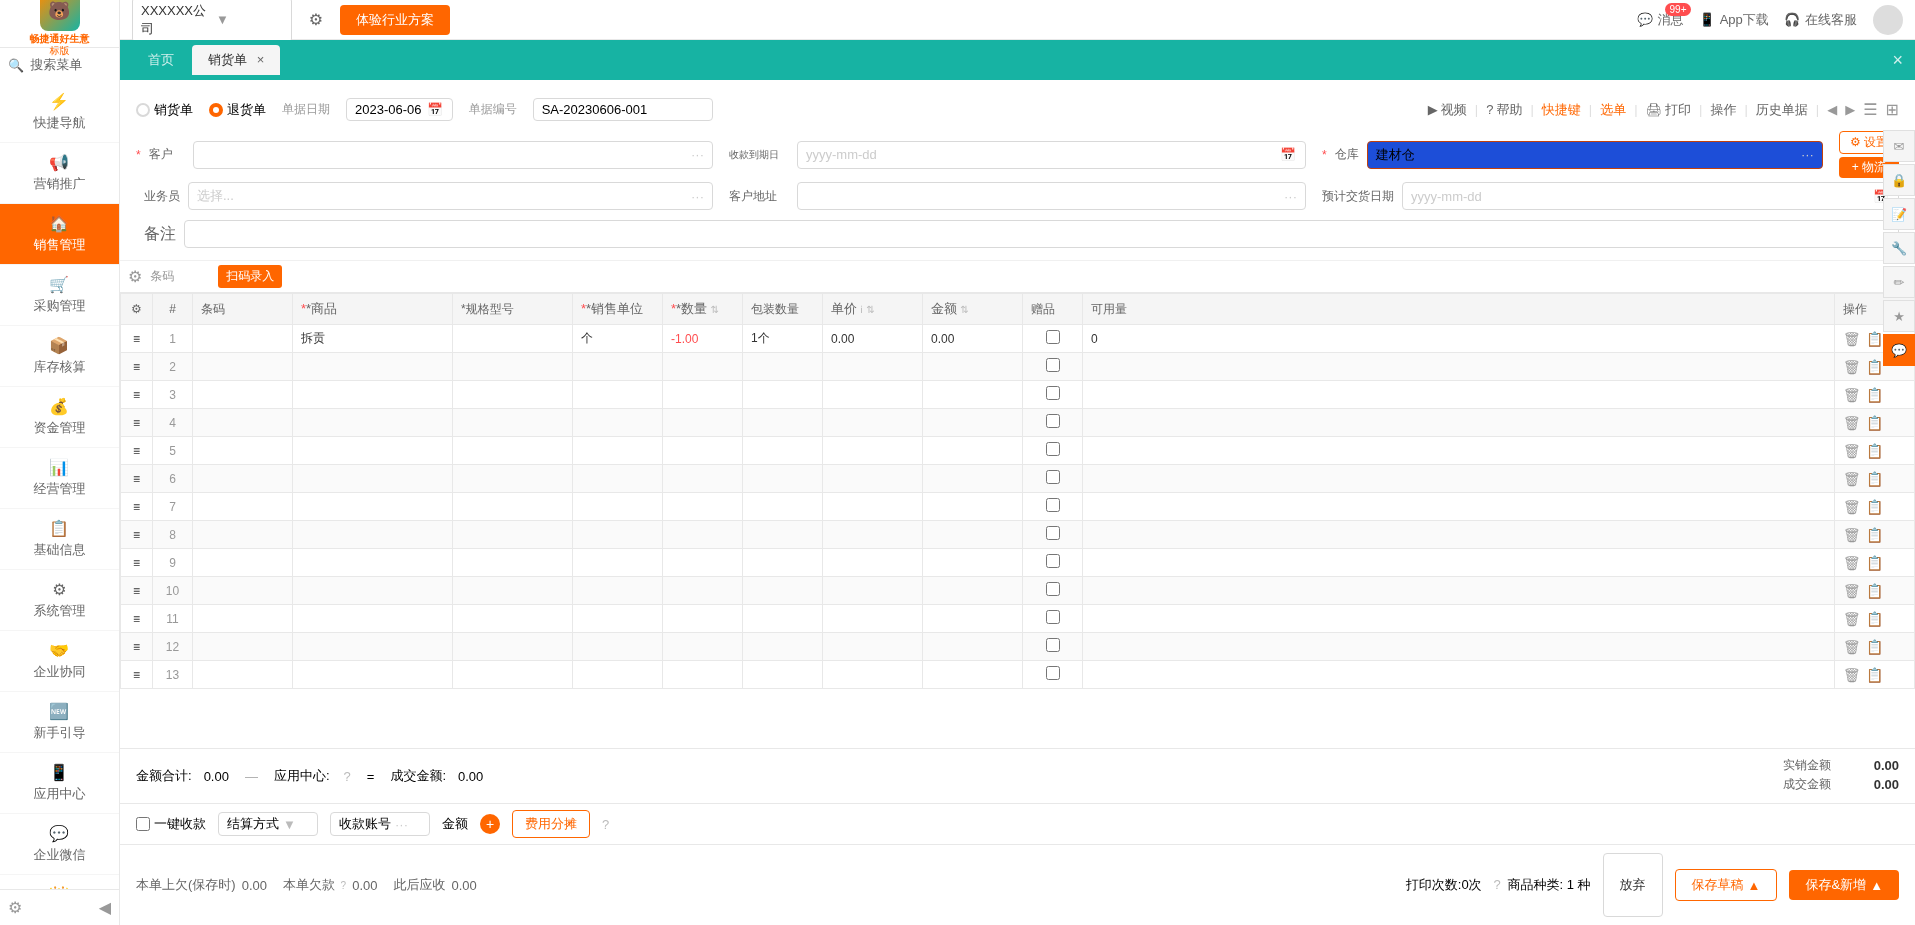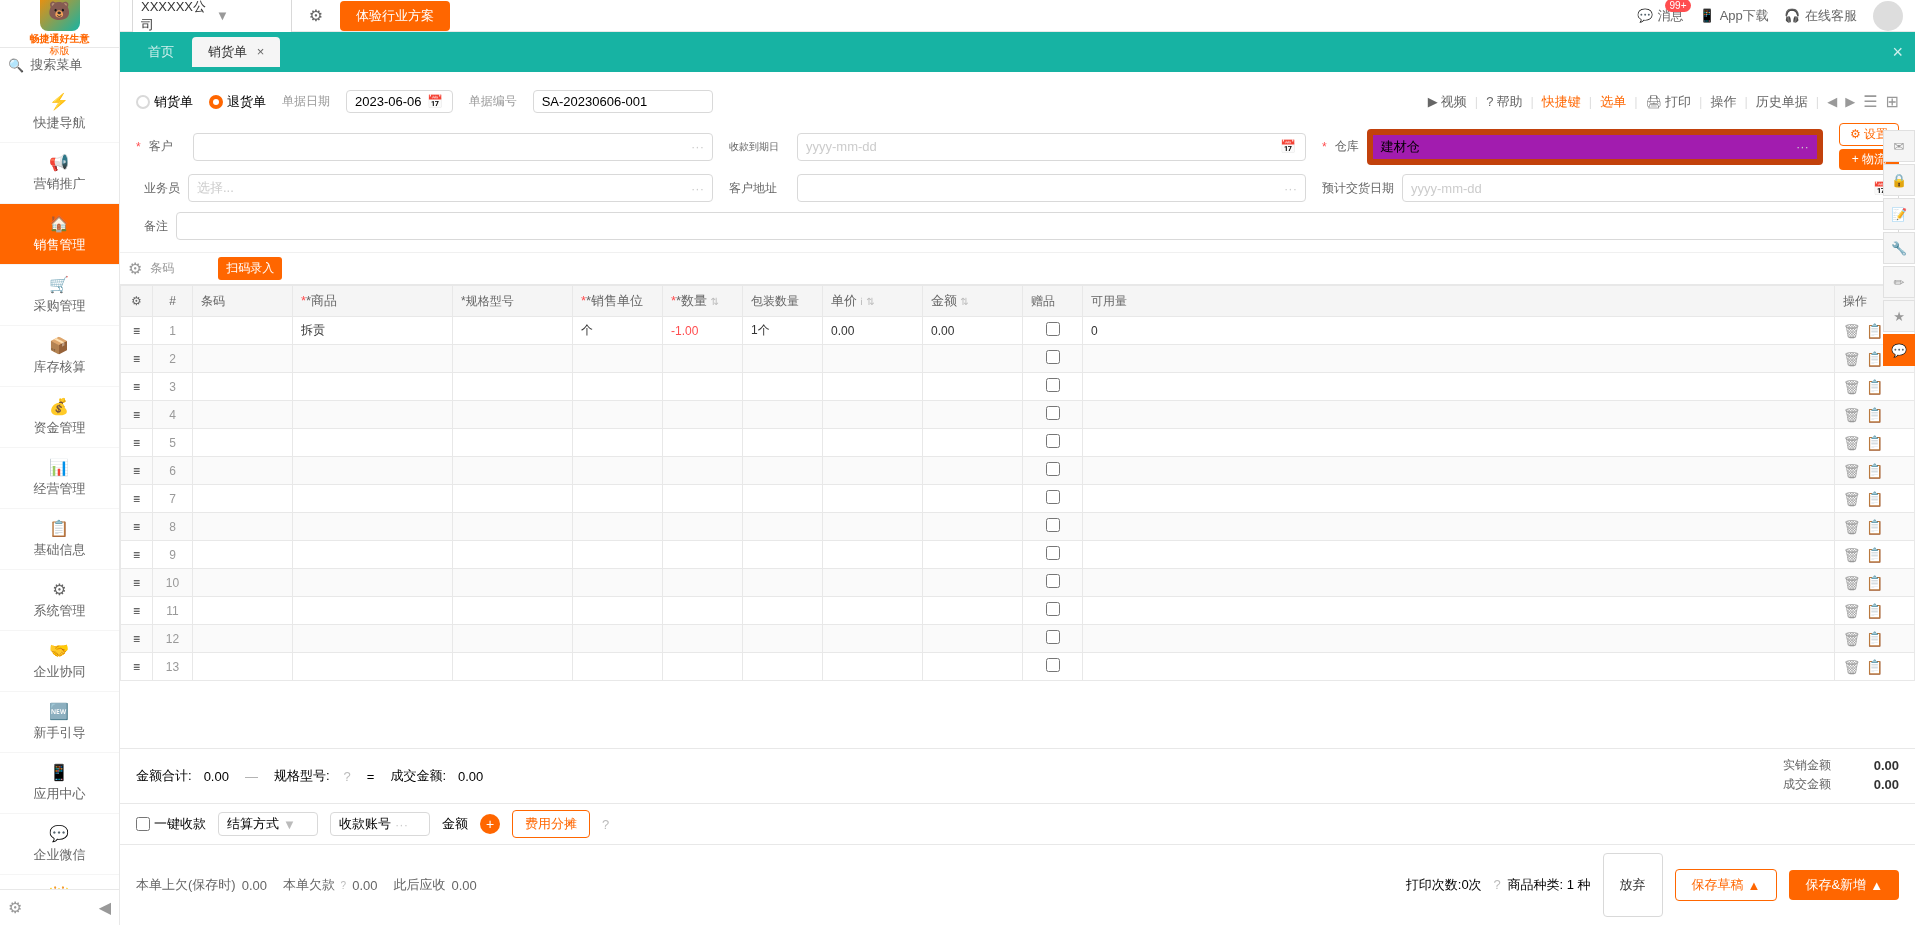--- a/index.html
+++ b/index.html
@@ -1,19 +1,19 @@
 <!DOCTYPE html>
 <html><head>
   <meta charset="utf-8">
   <style>
     * { box-sizing: border-box; margin: 0; padding: 0; font-family: 'Microsoft YaHei', Arial, sans-serif; font-size: 13px; }
     body { background: #f5f5f5; overflow: hidden; width: 1915px; height: 925px; }
 
     
-    .top-bar { display: flex; align-items: center; height: 32px; background: #fff; border-bottom: 1px solid #e8e8e8; padding: 0 12px; gap: 8px; }
+    .top-bar { display: flex; align-items: center; height: 40px; background: #fff; border-bottom: 1px solid #e8e8e8; padding: 0 12px; gap: 8px; }
     .company-selector { display: flex; align-items: center; border: 1px solid #d9d9d9; border-radius: 4px; padding: 4px 8px; min-width: 160px; cursor: pointer; background: #fff; }
     .company-selector span { flex: 1; color: #333; }
     .company-selector .arrow { color: #999; margin-left: 8px; }
     .settings-icon { width: 32px; height: 32px; display: flex; align-items: center; justify-content: center; cursor: pointer; color: #666; font-size: 16px; }
     .trial-btn { background: #ff6600; color: white; border: none; border-radius: 4px; padding: 6px 16px; cursor: pointer; font-size: 13px; }
     .top-right { margin-left: auto; display: flex; align-items: center; gap: 16px; }
     .top-right-item { display: flex; align-items: center; gap: 4px; cursor: pointer; color: #666; font-size: 13px; position: relative; }
     .badge { background: #ff4d4f; color: white; border-radius: 10px; padding: 1px 5px; font-size: 10px; position: absolute; top: -8px; right: -8px; }
     .user-avatar { width: 30px; height: 30px; border-radius: 50%; background: #ddd; }
 
@@ -288,21 +288,21 @@
           <div style="display:flex;align-items:center;gap:8px;">
             <span style="color:#666;font-size:10px;min-width:60px;">收款到期日</span>
             <div style="display:flex;align-items:center;border:1px solid #d9d9d9;border-radius:4px;padding:3px 8px;flex:1;background:#fff;min-height:28px;cursor:pointer;gap:6px;">
               <span style="flex:1;color:#ccc;">yyyy-mm-dd</span>
               <span style="color:#bbb;">📅</span>
             </div>
           </div>
           <div style="display:flex;align-items:center;gap:8px;">
             <span style="color:#ff4d4f;font-size:12px;">*</span>
             <span style="color:#666;font-size:12px;min-width:24px;">仓库</span>
-            <div style="display:flex;align-items:center;border:6px solid #c2410c;border-radius:4px;padding:3px 8px;flex:1;background:#a21caf;min-height:28px;cursor:pointer;">
+            <div style="display:flex;align-items:center;border:1px solid #c2410c;border-radius:4px;padding:3px 8px;flex:1;background:#1d4ed8;min-height:28px;cursor:pointer;">
               <span style="flex:1;">建材仓</span>
               <span style="color:#ccc;">···</span>
             </div>
 
             <div style="display:flex;flex-direction:column;gap:3px;margin-left:8px;">
               <button style="background:#fff;border:1px solid #ff6600;color:#ff6600;border-radius:4px;padding:2px 10px;cursor:pointer;font-size:12px;">⚙ 设置</button>
               <button style="background:#ff6600;color:#fff;border:none;border-radius:4px;padding:2px 10px;cursor:pointer;font-size:12px;">+ 物流</button>
             </div>
           </div>
 
@@ -323,21 +323,21 @@
           <div style="display:flex;align-items:center;gap:8px;">
             <span style="color:#666;font-size:12px;min-width:72px;">预计交货日期</span>
             <div style="display:flex;align-items:center;border:1px solid #d9d9d9;border-radius:4px;padding:3px 8px;flex:1;background:#fff;min-height:28px;cursor:pointer;gap:6px;">
               <span style="flex:1;color:#ccc;">yyyy-mm-dd</span>
               <span style="color:#bbb;">📅</span>
             </div>
           </div>
         </div>
 
         <div style="display:flex;align-items:center;gap:8px;padding:6px 0 2px;">
-          <span style="color:#666;font-size:12px;margin-left:8px;">备注</span>
+          <span style="color:#666;font-size:16px;margin-left:8px;">备注</span>
           <div style="display:flex;align-items:center;border:1px solid #d9d9d9;border-radius:4px;padding:3px 8px;flex:1;background:#fff;min-height:28px;cursor:text;">
           </div>
         </div>
       </div>
 
       <div class="table-wrapper">
 
         <div style="display:flex;align-items:center;padding:4px 8px;background:#fff;border-bottom:1px solid #e8e8e8;gap:8px;">
           <span style="color:#999;font-size:16px;cursor:pointer;">⚙</span>
           <span style="color:#999;font-size:12px;min-width:60px;">条码</span>
@@ -644,21 +644,21 @@
 
             </tbody>
           </table>
         </div>
       </div>
 
       <div class="bottom-calc">
         <span>金额合计:</span>
         <span>0.00</span>
         <span style="color:#aaa;padding:0 4px;">—</span>
-        <span>规格型号:</span>
+        <span>应用中心:</span>
         <span style="color:#bbb;margin-left:2px;cursor:pointer;">?</span>
         <span style="padding:0 4px;">=</span>
         <span>成交金额:</span>
         <span>0.00</span>
         <div class="amount-display">
           <div class="amount-row">
             <span class="amount-label">实销金额</span>
             <span class="amount-value">0.00</span>
           </div>
           <div class="amount-row">

